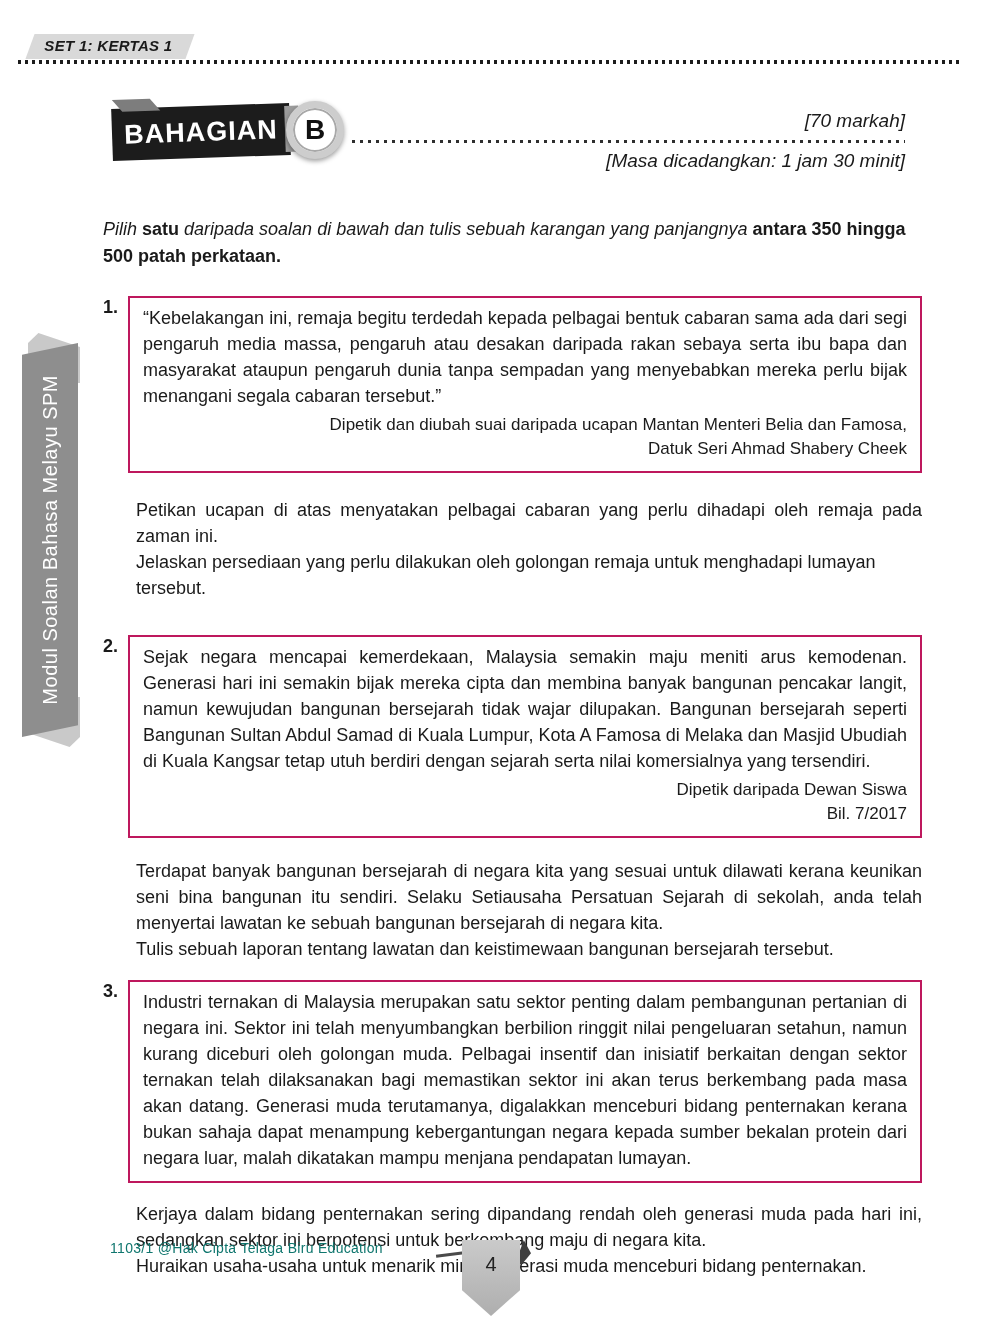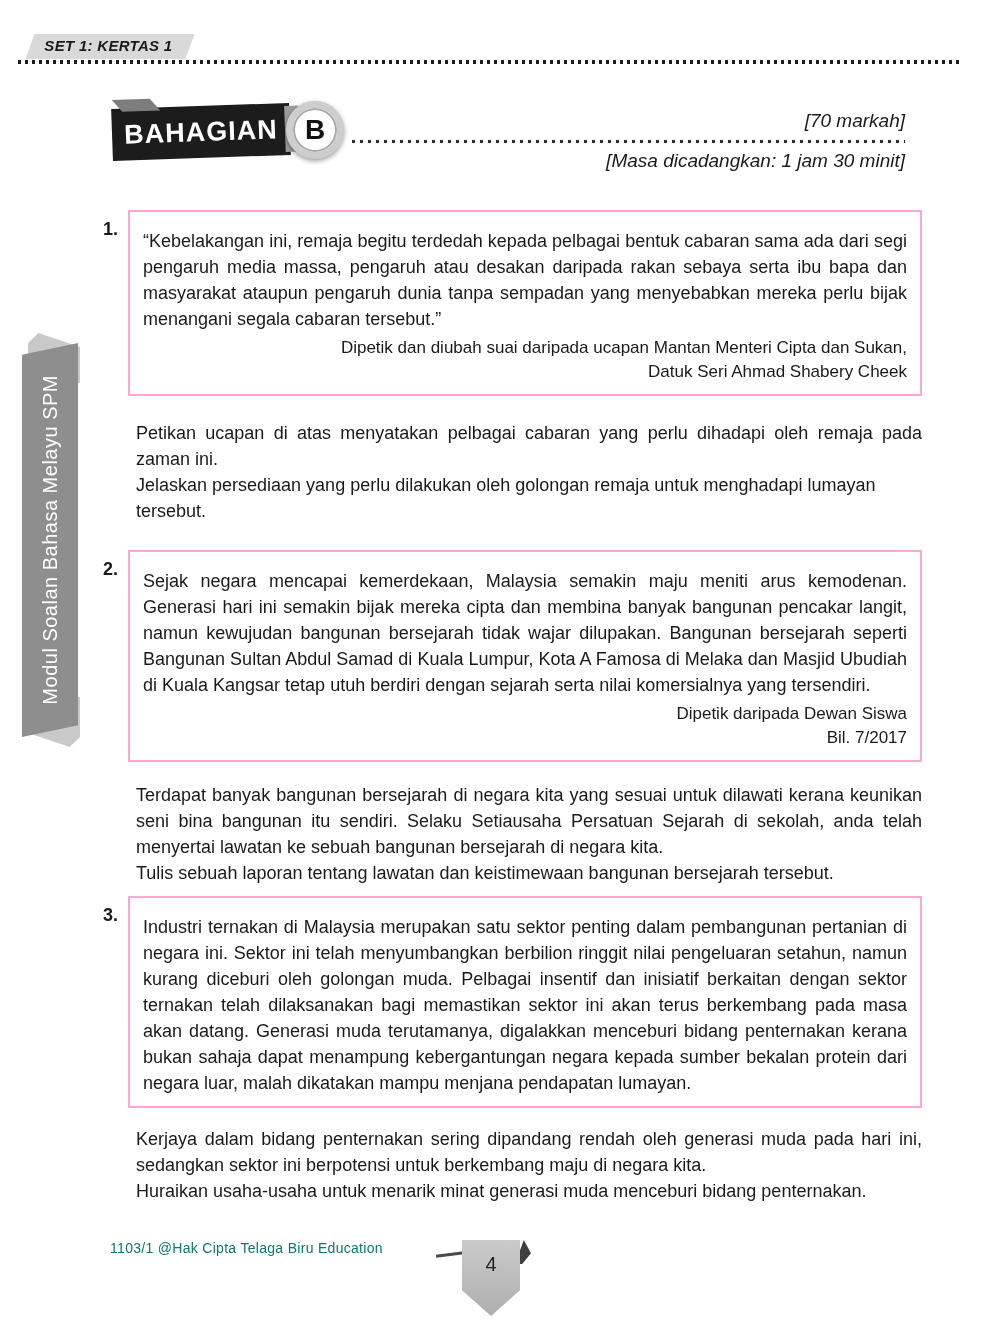--- a/index.html
+++ b/index.html
@@ -30,21 +30,21 @@
   .content{position:absolute;left:103px;top:198px;width:819px;}
   .instruction{font-size:18px;line-height:27px;}
   .instruction .it{font-style:italic;}
   .instruction .bd{font-weight:bold;}
 
   .q-row{display:flex;align-items:stretch;}
   .q-row.q1{margin-top:12px;}
   .q-row.q2{margin-top:26px;}
   .q-row.q3{margin-top:10px;}
   .q-num{flex:none;width:25px;font-weight:bold;font-size:18px;padding-top:9px;}
-  .q-box{flex:1;border:2px solid #f9a8d4;padding:16px 13px 10px;}
+  .q-box{flex:1;border:2px solid #be185d;padding:7px 13px 10px;margin-top:8px;}
   .passage{margin:0;text-align:justify;font-size:18px;line-height:26px;}
   .source{margin:4px 0 0;text-align:right;font-size:17px;line-height:24px;}
   .source .it{}
   .source.single{margin-top:8px;}
 
   .prompt{margin-left:33px;font-size:18px;line-height:26px;}
   .prompt.p1{margin-top:24px;}
   .prompt.p2{margin-top:20px;}
   .prompt.p3{margin-top:18px;}
   .prompt p{margin:0;}
@@ -84,26 +84,27 @@
 </div>
 <div class="banner-circle">
   <span>B</span>
 </div>
 <div class="banner-dots"></div>
 <div class="marks">[70 markah]</div>
 <div class="time">[Masa dicadangkan: 1 jam 30 minit]</div>
 
 <div class="content">
 
+  <p class="instruction"><span class="it">Pilih </span><span class="bd">satu</span><span class="it"> daripada soalan di bawah dan tulis sebuah karangan yang panjangnya </span><span class="bd">antara 350 hingga 500 patah perkataan.</span></p>
 
   <div class="q-row q1">
     <div class="q-num">1.</div>
     <div class="q-box">
       <p class="passage">“Kebelakangan ini, remaja begitu terdedah kepada pelbagai bentuk cabaran sama ada dari segi pengaruh media massa, pengaruh atau desakan daripada rakan sebaya serta ibu bapa dan masyarakat ataupun pengaruh dunia tanpa sempadan yang menyebabkan mereka perlu bijak menangani segala cabaran tersebut.”</p>
-      <p class="source"><span>Dipetik dan diubah suai daripada ucapan Mantan Menteri Cipta dan Sukan,</span><br>
+      <p class="source"><span>Dipetik dan diubah suai daripada ucapan Mantan Menteri Belia dan Famosa,</span><br>
       <span>Datuk Seri Ahmad Shabery Cheek</span></p>
     </div>
   </div>
   <div class="prompt p1">
     <p class="just">Petikan ucapan di atas menyatakan pelbagai cabaran yang perlu dihadapi oleh remaja pada zaman ini.</p>
     <p>Jelaskan persediaan yang perlu dilakukan oleh golongan remaja untuk menghadapi lumayan tersebut.</p>
   </div>
 
   <div class="q-row q2">
     <div class="q-num">2.</div>

